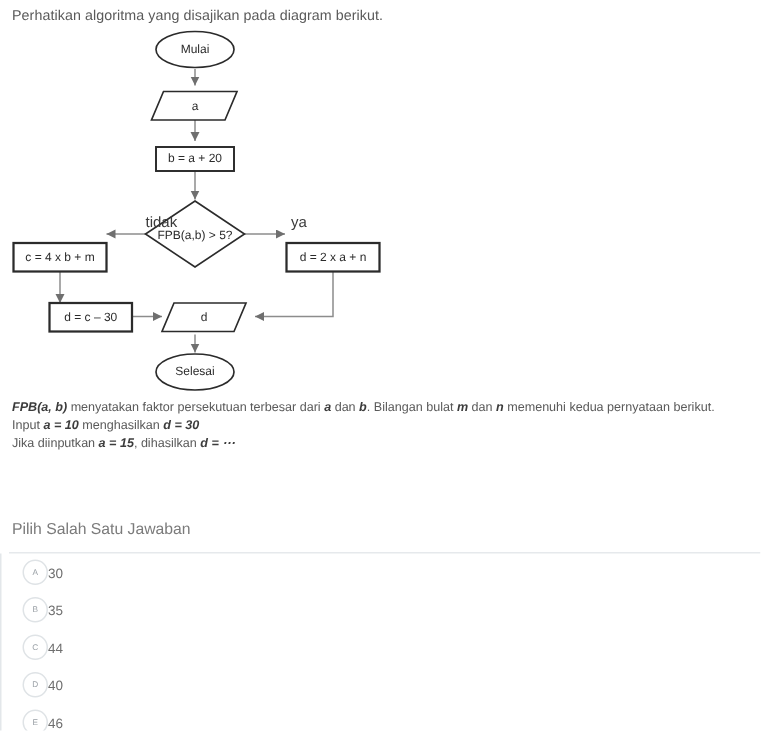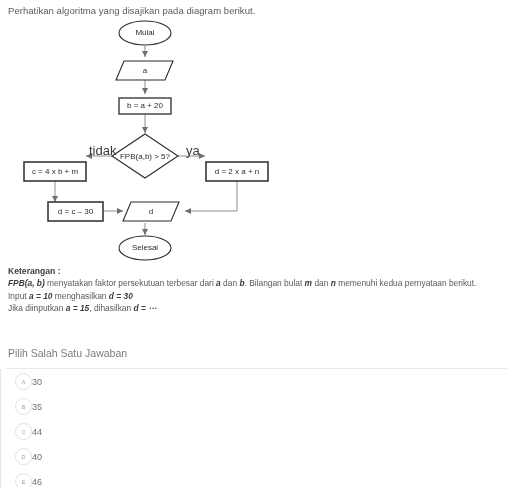--- a/index.html
+++ b/index.html
@@ -21,40 +21,41 @@
     left: 8px;
     top: 5px;
     font-size: 9.5px;
     color: #5a5a5a;
     letter-spacing: 0.05px;
   }
 
   
   #flowchart {
     position: absolute;
-    left: 15px;
+    left: 0;
     top: 16px;
     width: 300px;
     height: 248px;
     text-decoration: underline;
   }
   .fc-label {
     position: absolute;
     font-size: 8px;
     color: #2b2b2b;
     white-space: nowrap;
     text-align: center;
     line-height: 1;
     pointer-events: none;
   }
   .edge-label {
     position: absolute;
-    font-size: 13px;
+    font-size: 10px;
     color: #3a3a3a;
     white-space: nowrap;
+    margin-left: 23px;
   }
 
   
   #keterangan {
     position: absolute;
     left: 8px;
     top: 265px;
     width: 492px;
     font-size: 8.4px;
     line-height: 1.45;
@@ -189,21 +190,20 @@
   <div class="fc-label" style="left:191px; top:152px; width:62px;">d = 2 x a + n</div>
   <div class="fc-label" style="left:33px; top:192px; width:55px;">d = c – 30</div>
   <div class="fc-label" style="left:112px; top:192px; width:48px;">d</div>
   <div class="fc-label" style="left:104px; top:228px; width:52px;">Selesai</div>
 
   <div class="edge-label" style="left:74px; top:127px;">tidak</div>
   <div class="edge-label" style="left:171px; top:127px;">ya</div>
 </div>
 
 <div id="keterangan">
-  <div class="kt-title">Keterangan :</div>
   <div class="kt-line"><span class="mfn">FPB(a, b)</span><span> menyatakan faktor persekutuan terbesar dari </span><span class="mvar">a</span><span> dan </span><span class="mvar">b</span><span>. Bilangan bulat </span><span class="mvar">m</span><span> dan </span><span class="mvar">n</span><span> memenuhi kedua pernyataan berikut.</span></div>
   <div class="kt-line"><span>Input </span><span class="mvar">a = 10</span><span> menghasilkan </span><span class="mvar">d = 30</span></div>
   <div class="kt-line"><span>Jika diinputkan </span><span class="mvar">a = 15</span><span>, dihasilkan </span><span class="mvar">d = ⋯</span></div>
 </div>
 
 <div id="answer-section">
   <div id="choose-heading">Pilih Salah Satu Jawaban</div>
   <div id="options-divider"></div>
   <div id="options-list">
 

